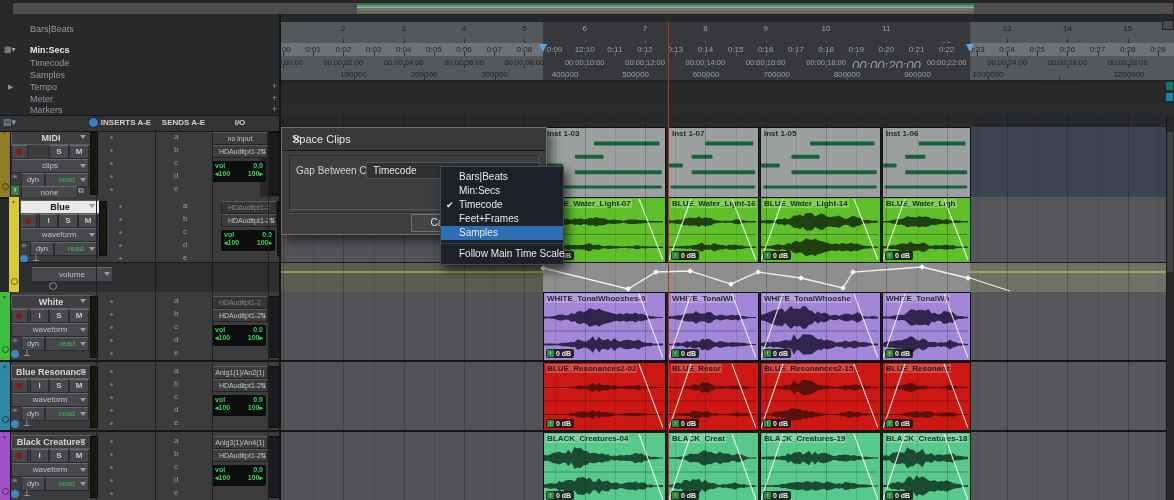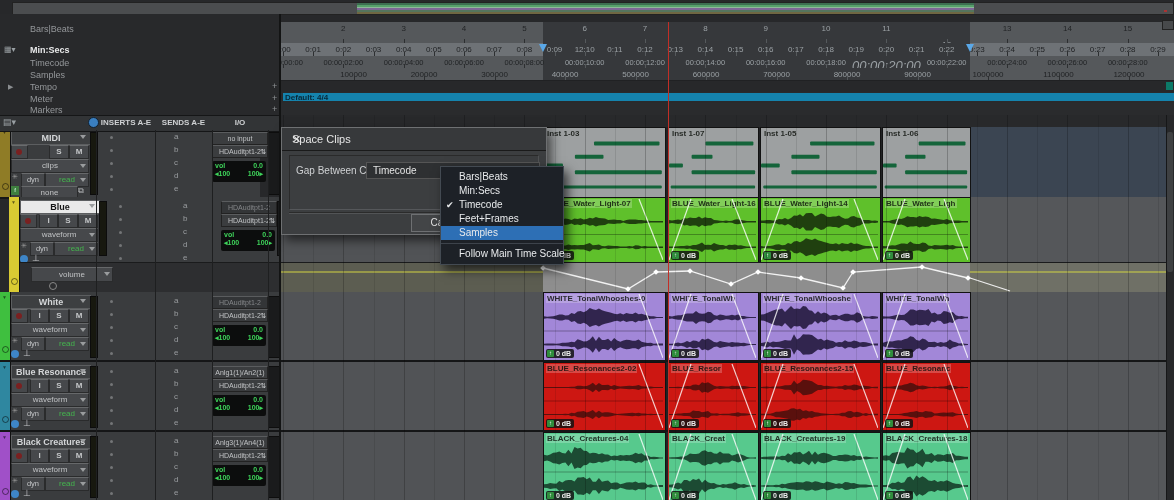--- a/index.html
+++ b/index.html
@@ -772,28 +772,24 @@
       <div class="rlab" style="left: 426px; top: 2px; color: rgb(154, 160, 164); position: absolute;">600000</div>
       <div class="tick" style="left: 426px; height: 4px; background: rgb(85, 89, 92); position: absolute;"></div>
       <div class="rlab" style="left: 496.5px; top: 2px; color: rgb(154, 160, 164); position: absolute;">700000</div>
       <div class="tick" style="left: 496.5px; height: 4px; background: rgb(85, 89, 92); position: absolute;"></div>
       <div class="rlab" style="left: 567px; top: 2px; color: rgb(154, 160, 164); position: absolute;">800000</div>
       <div class="tick" style="left: 567px; height: 4px; background: rgb(85, 89, 92); position: absolute;"></div>
       <div class="rlab" style="left: 637.5px; top: 2px; color: rgb(154, 160, 164); position: absolute;">900000</div>
       <div class="tick" style="left: 637.5px; height: 4px; background: rgb(85, 89, 92); position: absolute;"></div>
       <div class="rlab" style="left: 708px; top: 2px; color: rgb(33, 35, 37); position: absolute;">1000000</div>
       <div class="tick" style="left: 708px; height: 4px; background: rgb(45, 47, 49); position: absolute;"></div>
-      <div class="rlab" style="left: 778.5px; top: 2px; color: rgb(33, 35, 37); position: absolute;">1100000</div>
+      <div class="rlab" style="left: 778.5px; top: 10px; color: rgb(33, 35, 37); position: absolute;">1100000</div>
       <div class="tick" style="left: 778.5px; height: 4px; background: rgb(45, 47, 49); position: absolute;"></div>
       <div class="rlab" style="left: 849px; top: 2px; color: rgb(33, 35, 37); position: absolute;">1200000</div>
       <div class="tick" style="left: 849px; height: 4px; background: rgb(45, 47, 49); position: absolute;"></div>
-    </div>
-    <div class="rrow" style="left: 280px; top: 92px; width: 894px; height: 11px; background: rgb(41, 42, 44); position: absolute;">
-      <div style="left: 3px; top: 1px; width: 891px; height: 8px; background: rgb(21, 131, 173); position: absolute;"></div>
-      <div style="left: 5px; top: 1px; font-size: 8px; font-weight: bold; color: rgb(7, 41, 58); position: absolute;">Default: 4/4</div>
     </div>
     <div class="rrow" style="left: 280px; top: 103px; width: 894px; height: 12px; background: rgb(42, 43, 45); position: absolute;"></div>
     <div style="left: 1162px; top: 20px; width: 10px; height: 8px; background: rgb(71, 73, 75); border: 1px solid rgb(34, 34, 34); position: absolute;"></div>
     <div style="left: 1166px; top: 82px; width: 7px; height: 8px; background: rgb(12, 122, 104); position: absolute;"></div>
     <div style="left: 1166px; top: 93px; width: 7px; height: 8px; background: rgb(21, 131, 173); position: absolute;"></div>
     <div style="left: 539px; top: 44px; width: 0px; height: 0px; border-left: 4px solid transparent; border-right: 4px solid transparent; border-top: 8px solid rgb(90, 168, 232); position: absolute;"></div>
     <div style="left: 966px; top: 44px; width: 0px; height: 0px; border-left: 4px solid transparent; border-right: 4px solid transparent; border-top: 8px solid rgb(90, 168, 232); position: absolute;"></div>
     <div style="left: 0px; top: 14px; width: 280px; height: 101px; background: rgb(40, 41, 43); border-bottom: 1px solid rgb(28, 29, 30); position: absolute;"></div>
     <div class="rleft-label" style="top: 24px; left: 30px; color: rgb(148, 151, 154); font-weight: normal; position: absolute;">Bars|Beats</div>
     <div class="rleft-label" style="top: 45px; left: 30px; color: rgb(232, 233, 234); font-weight: bold; position: absolute;">Min:Secs</div>

